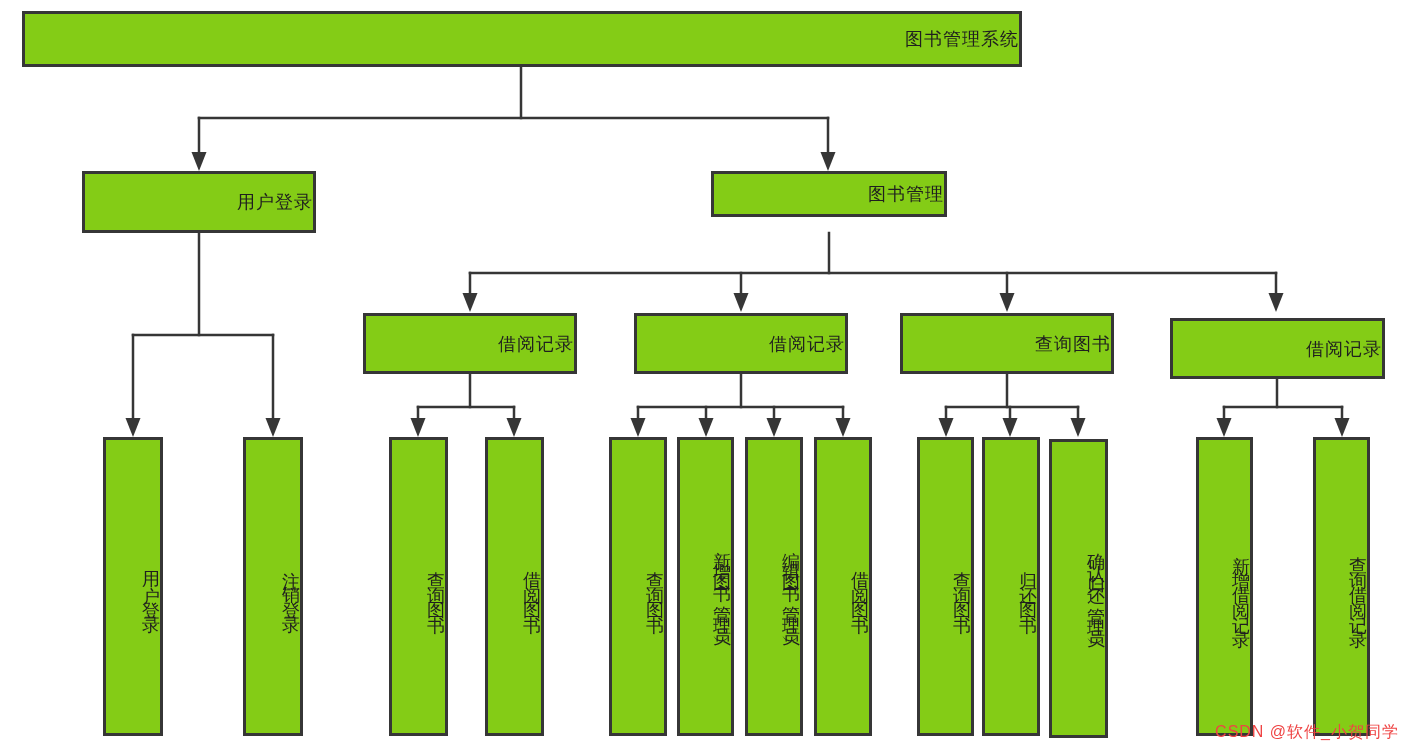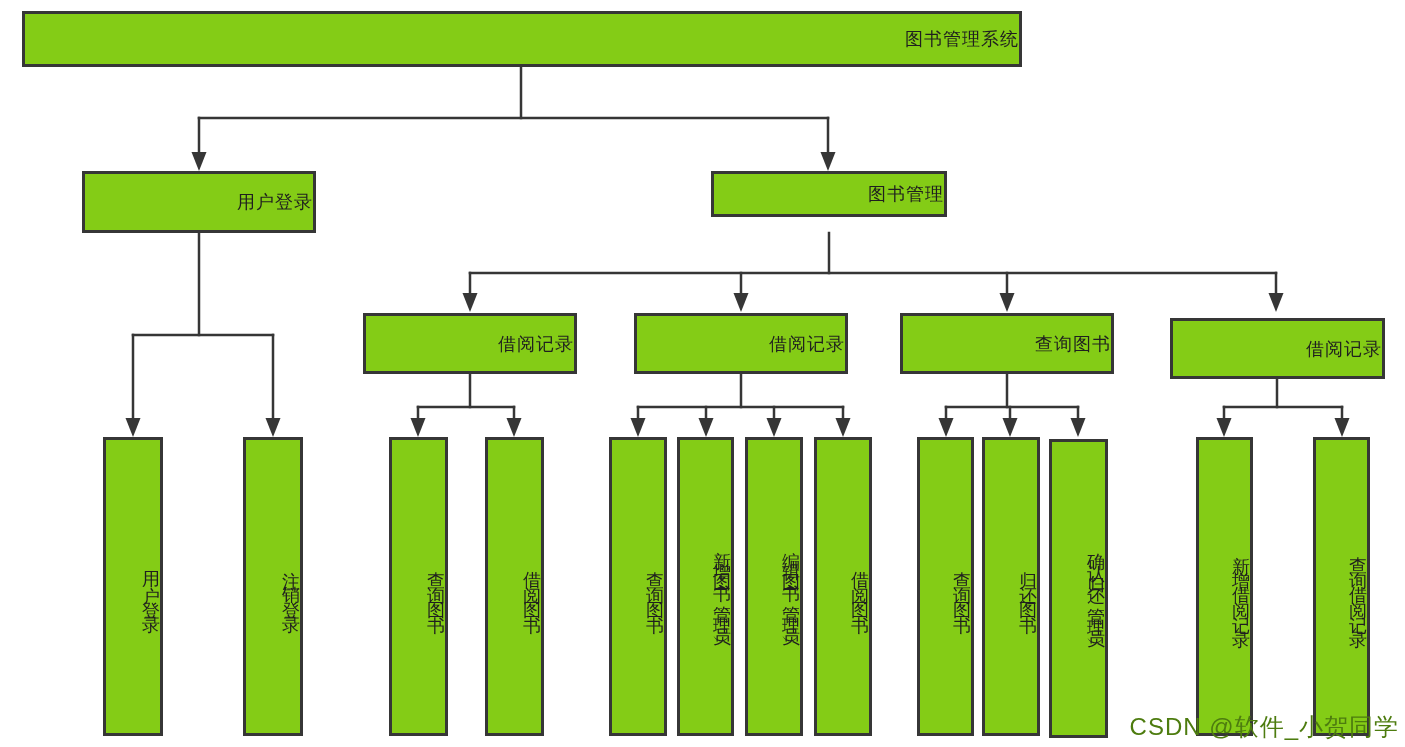--- a/index.html
+++ b/index.html
@@ -13,21 +13,21 @@
     display:flex;align-items:center;justify-content:flex-end;
     color:#1f1f1f;font-size:18px;letter-spacing:1px;z-index:2;
   }
   .vtext{
     writing-mode:vertical-rl;-webkit-writing-mode:vertical-rl;
     letter-spacing:15px;line-height:1;white-space:nowrap;
   }
   .vtext.long{letter-spacing:11px;}
   .watermark{
     position:absolute;right:6px;bottom:4px;z-index:3;
-    color:#4d7c0f;font-size:24px;letter-spacing:1px;white-space:nowrap;margin-top:16px;
+    color:#ef4444;font-size:16px;letter-spacing:1px;white-space:nowrap;margin-top:16px;
   }
 </style>
 </head>
 <body>
 
 <div class="canvas">
 
   <svg class="connectors" viewBox="0 0 1405 747" xmlns="http://www.w3.org/2000/svg">
     <g fill="none" stroke="#363636" stroke-width="2.5" stroke-linecap="square">
 

